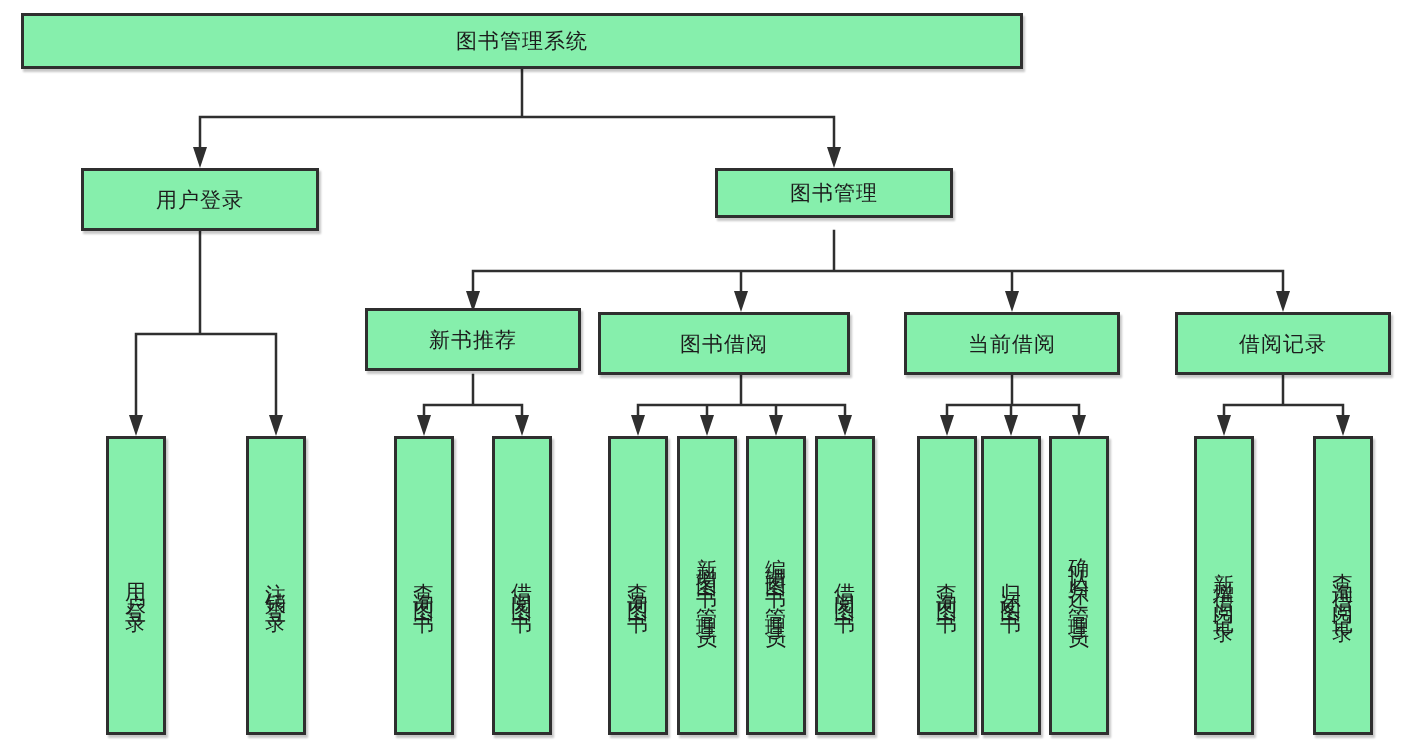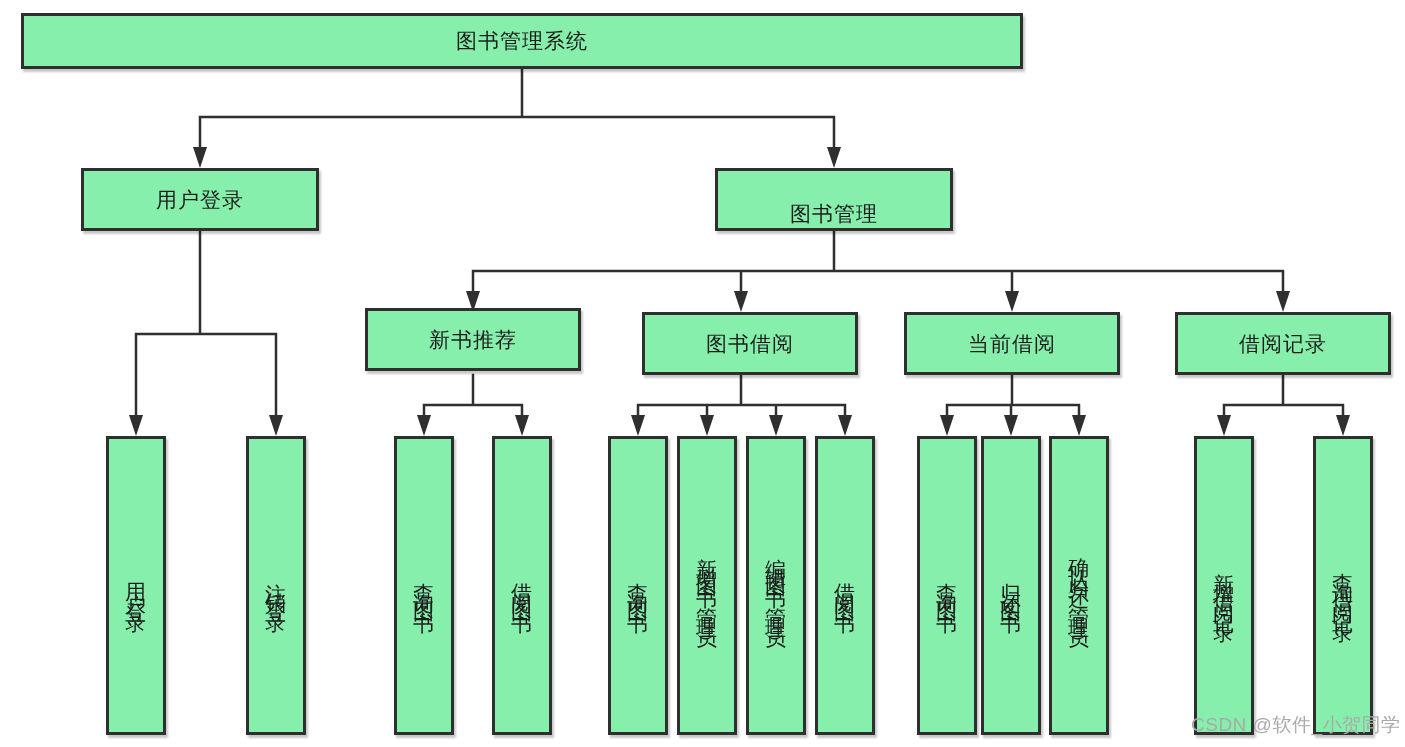--- a/index.html
+++ b/index.html
@@ -90,28 +90,28 @@
     </g>
   </svg>
 
   <div class="node hbox" style="left:21px;top:13px;width:1002px;height:56px;">
     <span>图书管理系统</span>
   </div>
 
   <div class="node hbox" style="left:81px;top:168px;width:238px;height:63px;">
     <span>用户登录</span>
   </div>
-  <div class="node hbox" style="left:715px;top:168px;width:238px;height:63px;align-items:flex-end;">
+  <div class="node hbox" style="left:715px;top:168px;width:238px;height:50px;">
     <span>图书管理</span>
   </div>
 
   <div class="node hbox" style="left:365px;top:308px;width:216px;height:63px;">
     <span>新书推荐</span>
   </div>
-  <div class="node hbox" style="left:642px;top:312px;width:216px;height:63px;justify-content:center;">
+  <div class="node hbox" style="left:598px;top:312px;width:252px;height:63px;justify-content:center;">
     <span>图书借阅</span>
   </div>
   <div class="node hbox" style="left:1175px;top:312px;width:216px;height:63px;">
     <span>借阅记录</span>
   </div>
   <div class="node hbox" style="left:904px;top:312px;width:216px;height:63px;">
     <span>当前借阅</span>
   </div>
 
   <div class="node vbox" style="left:106px;top:436px;width:60px;height:299px;">
@@ -151,14 +151,13 @@
     <span class="v-label">确认归还（管理员）</span>
   </div>
 
   <div class="node vbox" style="left:1194px;top:436px;width:60px;height:299px;">
     <span class="v-label">新增借阅记录</span>
   </div>
   <div class="node vbox" style="left:1313px;top:436px;width:60px;height:299px;">
     <span class="v-label">查询借阅记录</span>
   </div>
 
-  <div class="watermark">CSDN @软件_小贺同学</div>
 </div>
 
 </body></html>

